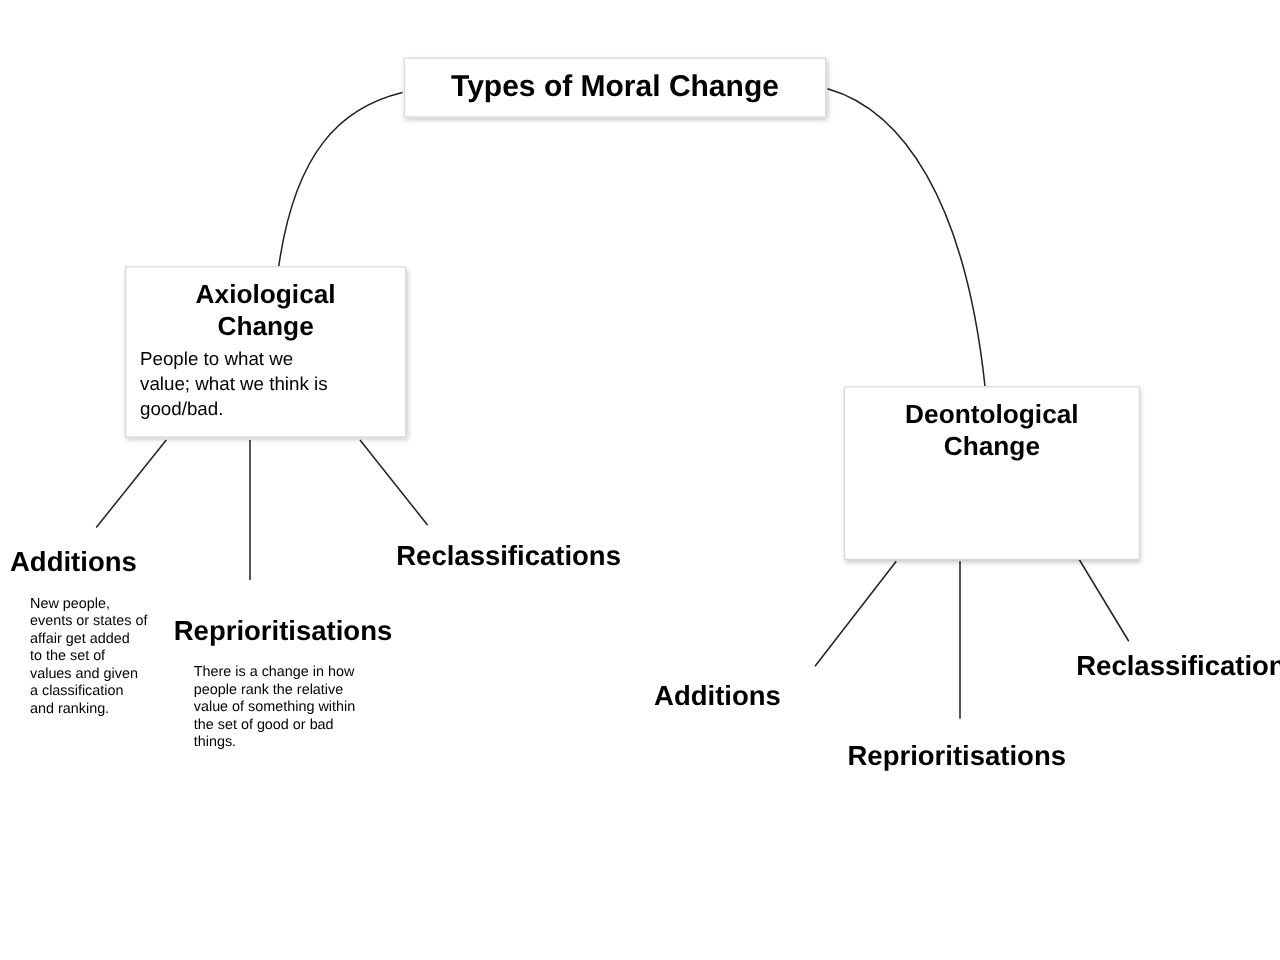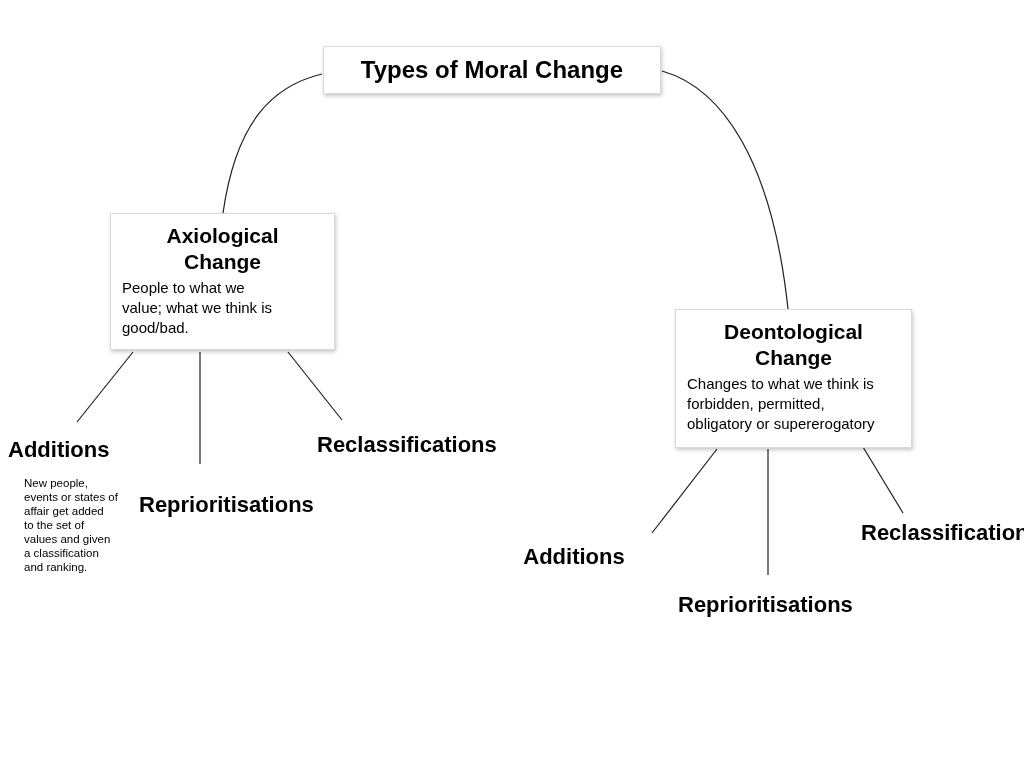--- a/index.html
+++ b/index.html
@@ -14,21 +14,21 @@
     position:absolute; background:#ffffff;
     border:1px solid #d9d9d9;
     box-shadow:1px 2px 4px rgba(0,0,0,0.22);
     box-sizing:border-box;
   }
   .node-root {
     left:323px; top:46px; width:338px; height:48px;
     display:flex; align-items:center; justify-content:center;
     font-size:24px; font-weight:bold;
   }
-  .node-axio { left:100px; top:213px; width:225px; height:137px;margin-left:10px; }
+  .node-axio { left:100px; top:213px; width:225px; height:137px; }
   .node-deon { left:675px; top:309px; width:237px; height:139px; }
   .node-title {
     font-size:21px; font-weight:bold; text-align:center;
     line-height:26px; margin:9px 4px 3px; white-space:pre-line;
   }
   .node-body {
     font-size:15px; line-height:20px; margin:0 11px;
     white-space:pre-line;
   }
 
@@ -68,38 +68,40 @@
     <div class="node-title">Axiological
 Change</div>
     <div class="node-body">People to what we
 value; what we think is
 good/bad.</div>
   </div>
 
   <div class="node node-deon">
     <div class="node-title">Deontological
 Change</div>
-    <div class="node-body">Changes to what we think is
-forbidden, permitted,
-obligatory or supererogatory</div>
   </div>
 
   <div class="leaf leaf-axio-add">
     <h3 class="leaf-title">Additions</h3>
     <p class="leaf-body">New people,
 events or states of
 affair get added
 to the set of
 values and given
 a classification
 and ranking.</p>
   </div>
 
   <div class="leaf leaf-axio-reprio">
     <h3 class="leaf-title">Reprioritisations</h3>
+    <p class="leaf-body">There is a change in how
+people rank the relative
+value of something within
+the set of good or bad
+things.</p>
   </div>
 
   <div class="leaf leaf-axio-reclass">
     <h3 class="leaf-title">Reclassifications</h3>
   </div>
 
   <div class="leaf leaf-deon-add">
     <h3 class="leaf-title center">Additions</h3>
   </div>
 

